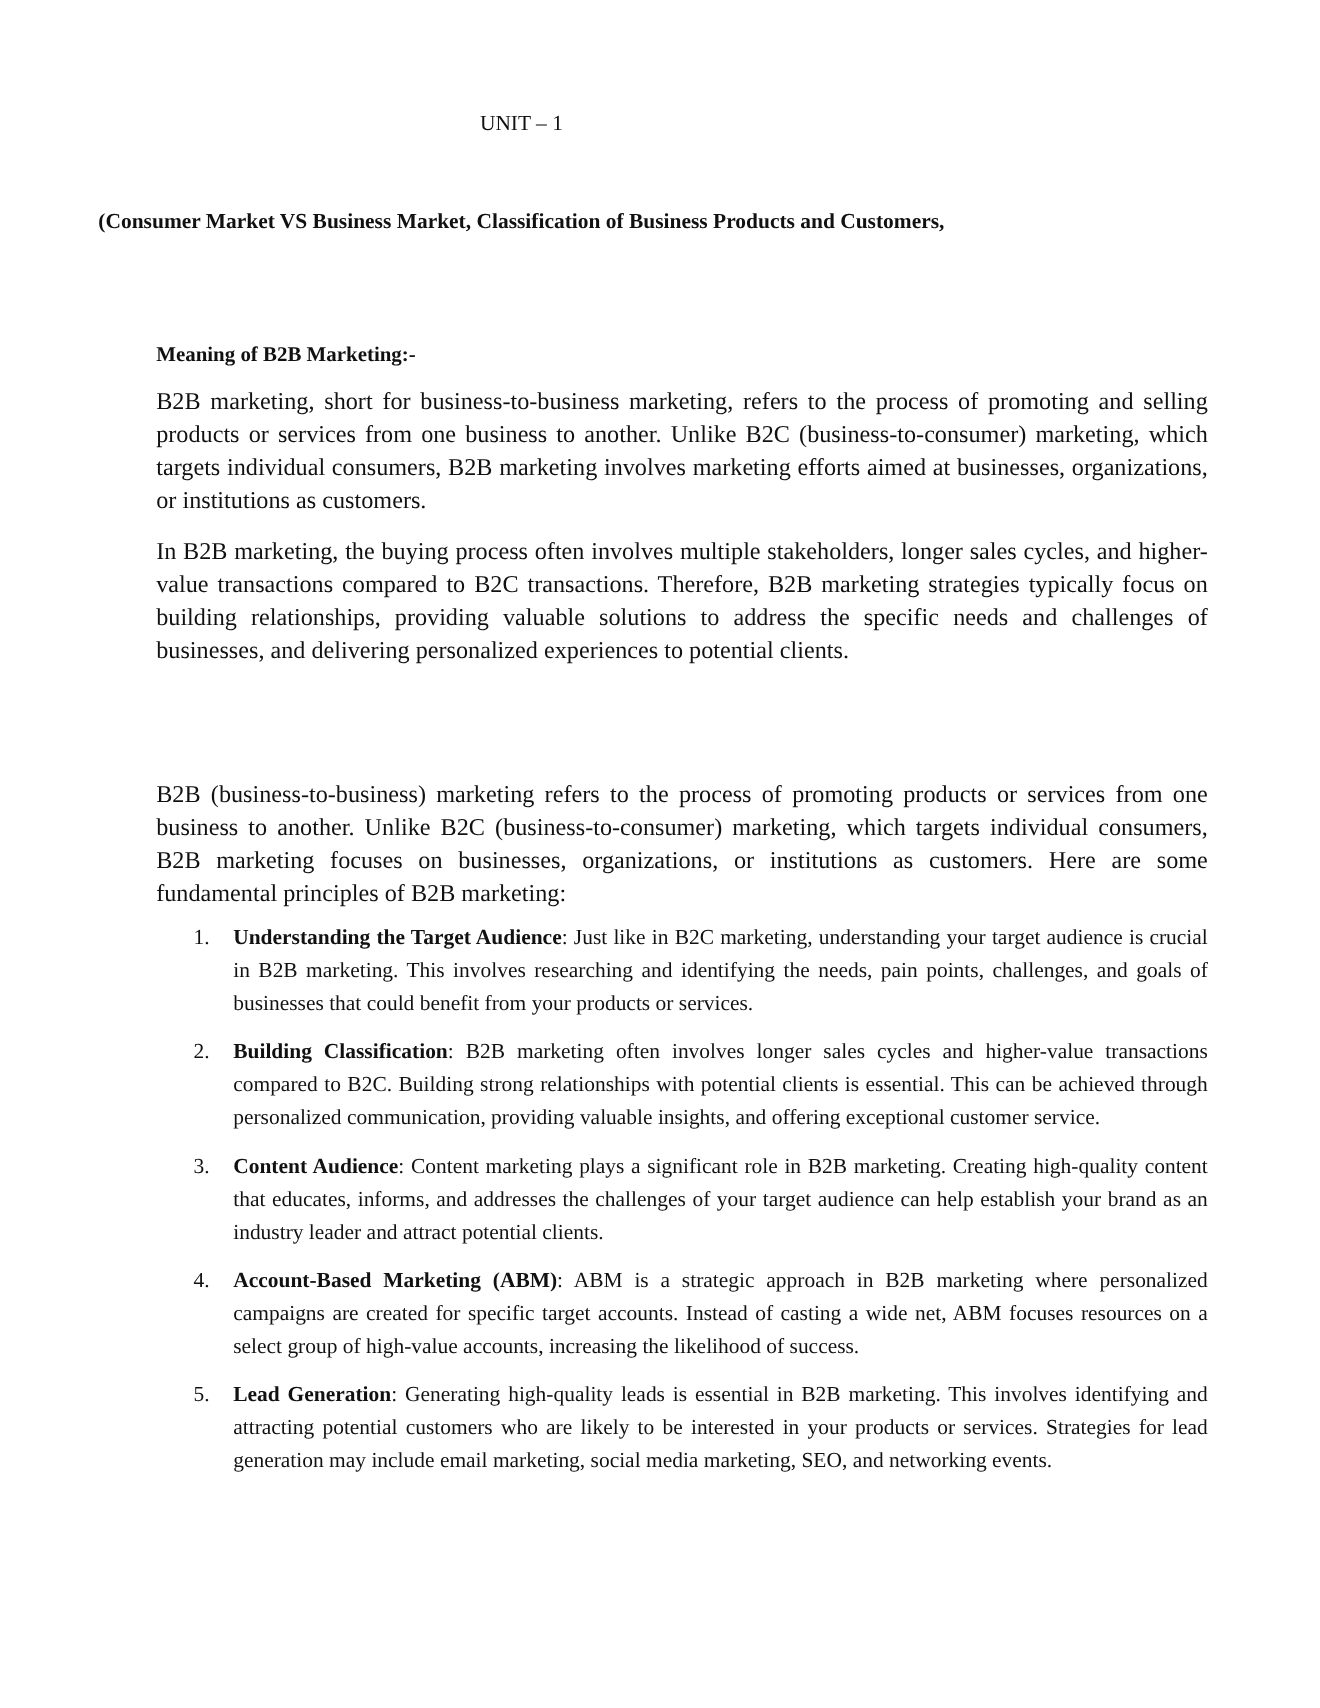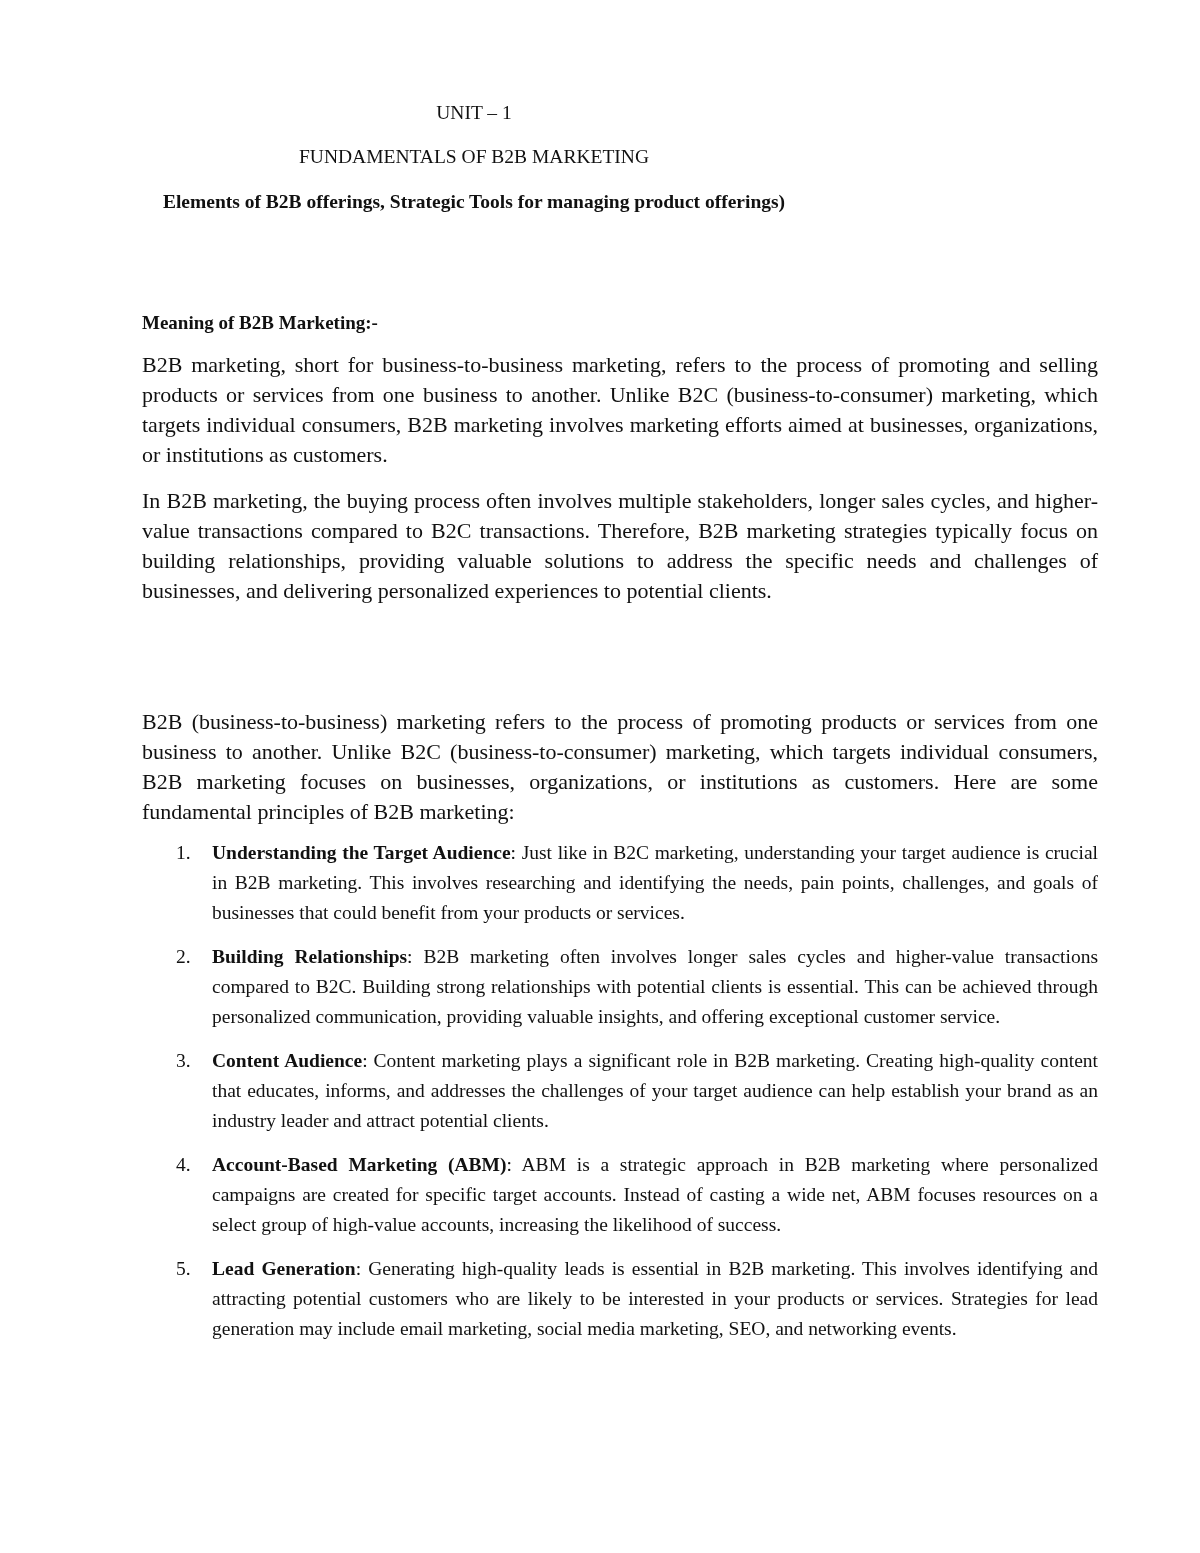--- a/index.html
+++ b/index.html
@@ -18,39 +18,38 @@
              text-align: justify; margin: 0 0 14px 0; }
   .list .num { position: absolute; left: 34px; top: 0; }
   .list b { font-weight: bold; }
 </style>
 </head>
 <body>
 
 <div class="page">
 
   <div class="center unit">UNIT – 1</div>
-  <div class="center maintitle">FUNDAMENTALS OF B2B MARKETING</div>
   <div class="center subtitle">
-    <div>Elements of B2B offerings, Strategic Tools for managing product offerings)</div>
+    <div>(Consumer Market VS Business Market, Classification of Business Products and Customers,</div>
   </div>
 
   <div class="heading" style="top:308px;">Meaning of B2B Marketing:-</div>
   <p class="para" style="top:350px;">B2B marketing, short for business-to-business marketing, refers to the process of promoting and selling products or services from one business to another. Unlike B2C (business-to-consumer) marketing, which targets individual consumers, B2B marketing involves marketing efforts aimed at businesses, organizations, or institutions as customers.</p>
   <p class="para" style="top:486px;">In B2B marketing, the buying process often involves multiple stakeholders, longer sales cycles, and higher-value transactions compared to B2C transactions. Therefore, B2B marketing strategies typically focus on building relationships, providing valuable solutions to address the specific needs and challenges of businesses, and delivering personalized experiences to potential clients.</p>
 
   <p class="para" style="top:707px;">B2B (business-to-business) marketing refers to the process of promoting products or services from one business to another. Unlike B2C (business-to-consumer) marketing, which targets individual consumers, B2B marketing focuses on businesses, organizations, or institutions as customers. Here are some fundamental principles of B2B marketing:</p>
 
   <ol class="list" style="top:838px;">
     <li>
       <span class="num">1.</span>
       <b>Understanding the Target Audience</b><span>: Just like in B2C marketing, understanding your target audience is crucial in B2B marketing. This involves researching and identifying the needs, pain points, challenges, and goals of businesses that could benefit from your products or services.</span>
     </li>
     <li>
       <span class="num">2.</span>
-      <b>Building Relationships</b><span>: B2B marketing often involves longer sales cycles and higher-value transactions compared to B2C. Building strong relationships with potential clients is essential. This can be achieved through personalized communication, providing valuable insights, and offering exceptional customer service.</span>
+      <b>Building Classification</b><span>: B2B marketing often involves longer sales cycles and higher-value transactions compared to B2C. Building strong relationships with potential clients is essential. This can be achieved through personalized communication, providing valuable insights, and offering exceptional customer service.</span>
     </li>
     <li>
       <span class="num">3.</span>
       <b>Content Audience</b><span>: Content marketing plays a significant role in B2B marketing. Creating high-quality content that educates, informs, and addresses the challenges of your target audience can help establish your brand as an industry leader and attract potential clients.</span>
     </li>
     <li>
       <span class="num">4.</span>
       <b>Account-Based Marketing (ABM)</b><span>: ABM is a strategic approach in B2B marketing where personalized campaigns are created for specific target accounts. Instead of casting a wide net, ABM focuses resources on a select group of high-value accounts, increasing the likelihood of success.</span>
     </li>
     <li>

